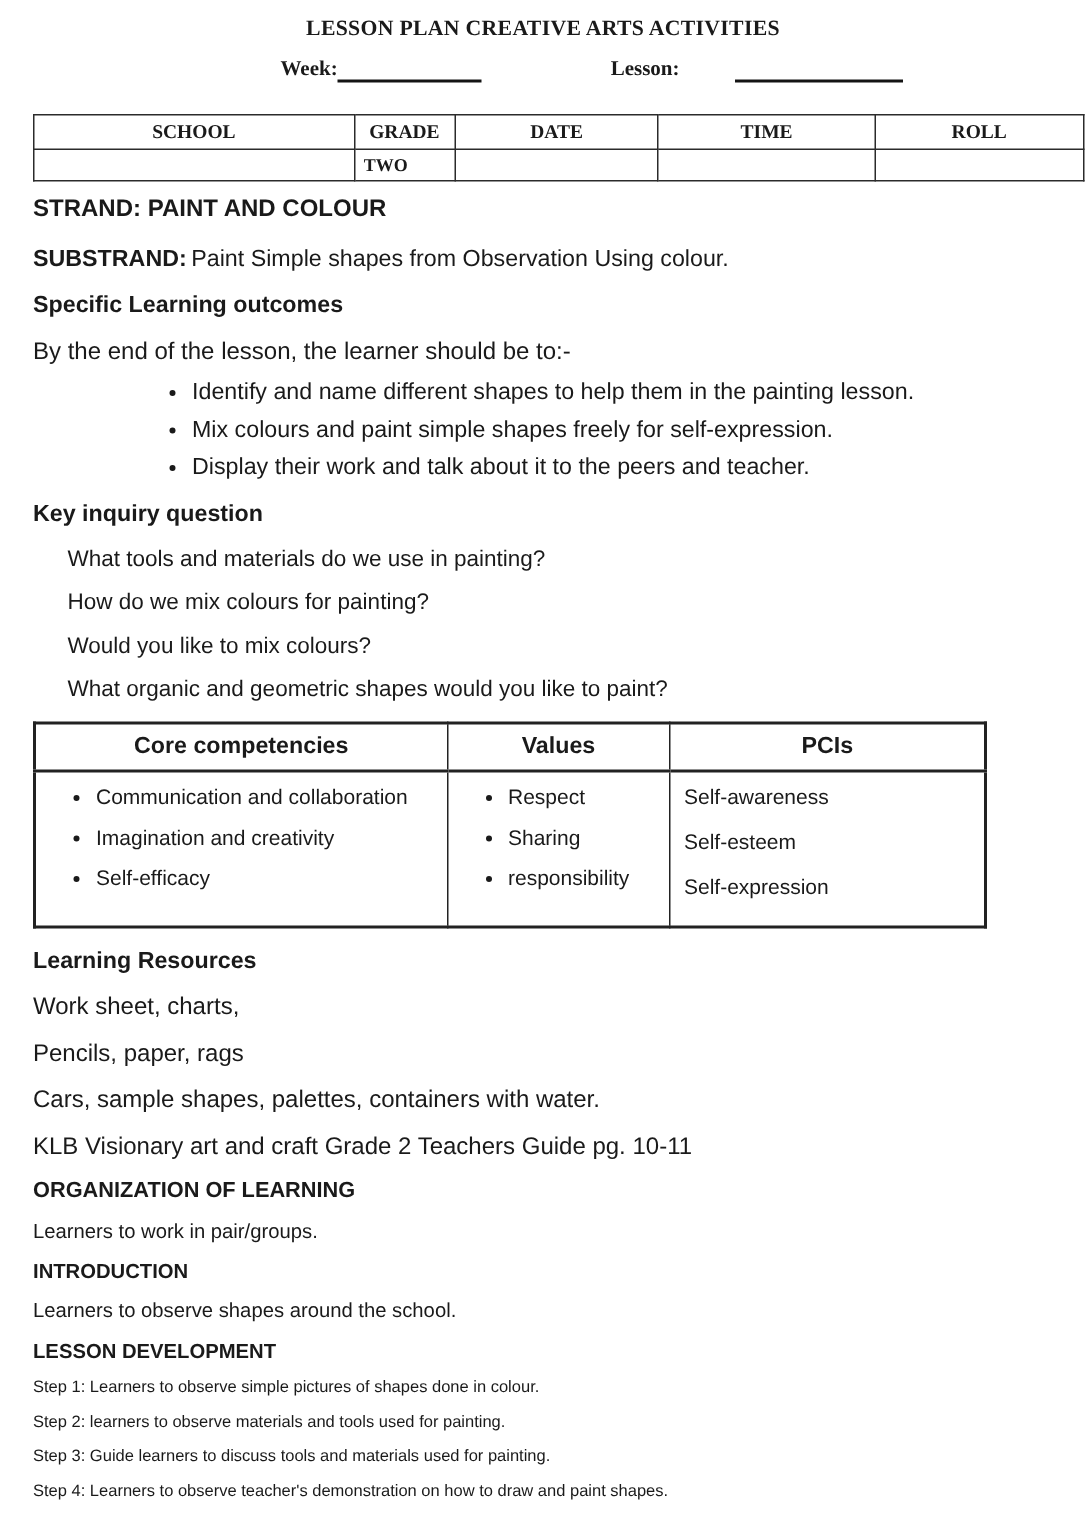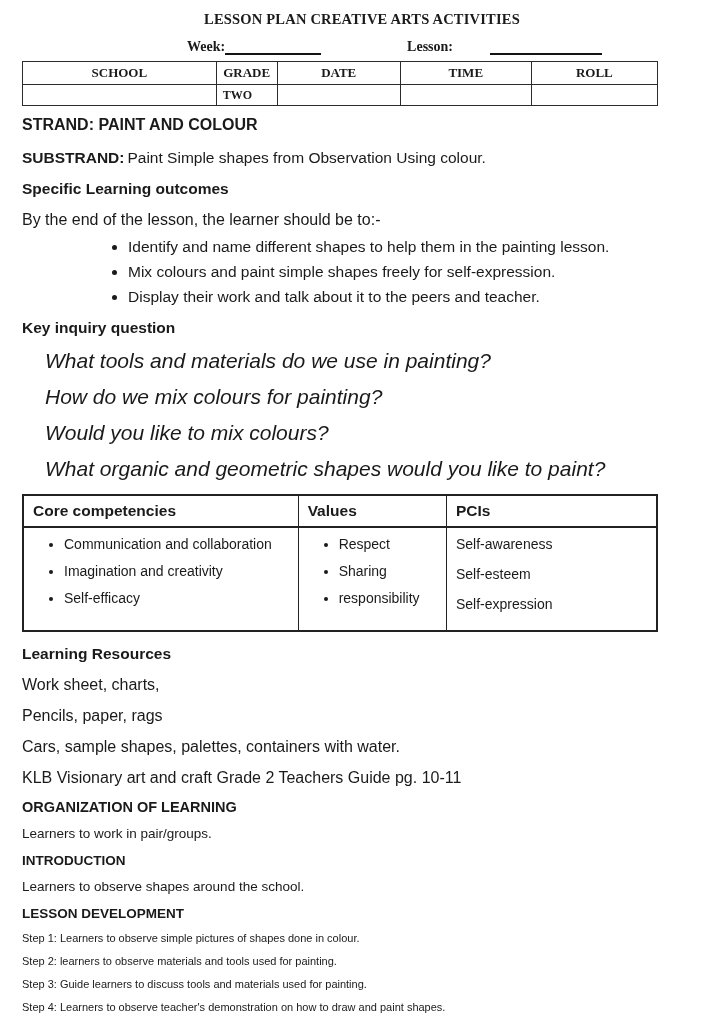--- a/index.html
+++ b/index.html
@@ -35,23 +35,23 @@
   .blank-line {
     display: inline-block;
     border-bottom: 2px solid #141414;
     height: 13px;
   }
   .blank-week { width: 96px; }
   .blank-lesson { width: 112px; margin-left: 6px; }
 
   
   .info-table {
-    width: 636px;
+    width: 701px;
     border-collapse: collapse;
-    margin-top: 6px;
+    margin-top: 21px;
     font-family: "Liberation Serif", serif;
     font-size: 13px;
     table-layout: fixed;
   }
   .info-table th, .info-table td { border: 1.5px solid #2b2b2b; }
   .info-table th { padding: 3px 2px; font-weight: bold; text-align: center; }
   .info-table td { height: 21px; padding: 1px 6px; font-size: 12px; font-weight: bold; }
   .col-school { width: 30.5%; } .col-grade { width: 9.6%; }
   .col-date { width: 19.4%; } .col-time { width: 20.6%; } .col-roll { width: 19.9%; }
 
@@ -62,34 +62,34 @@
   .h-bold { font-weight: bold; font-size: 15.5px; margin-top: 13px; }
   .body-text { font-size: 16px; margin-top: 13px; }
 
   ul.outcomes-list {
     margin: 9px 0 0 0;
     padding-left: 106px;
     font-size: 15.5px;
   }
   ul.outcomes-list li { margin-bottom: 7px; }
 
-  .questions-list div { font-size: 21px; margin-top: 12px; margin-left: 23px; font-style: italic; }
+  .questions-list div { font-size: 15px; margin-top: 12px; margin-left: 23px; }
 
   
   .comp-table {
     width: 636px;
     border-collapse: collapse;
     margin-top: 13px;
     table-layout: fixed;
     border: 2px solid #222;
   }
   .comp-table th {
     border: 1.5px solid #222;
     border-bottom: 2.5px solid #222;
-    text-align: left;
+    text-align: center;
     font-size: 15.5px;
     padding: 6px 9px;
   }
   .comp-table td {
     border-left: 1.5px solid #222;
     vertical-align: top;
     padding: 4px 0 8px 0;
   }
   .col-comp { width: 43.4%; } .col-val { width: 23.4%; } .col-pci { width: 33.2%; }
   .comp-table ul { margin: 4px 0 0 0; font-size: 14px; }

